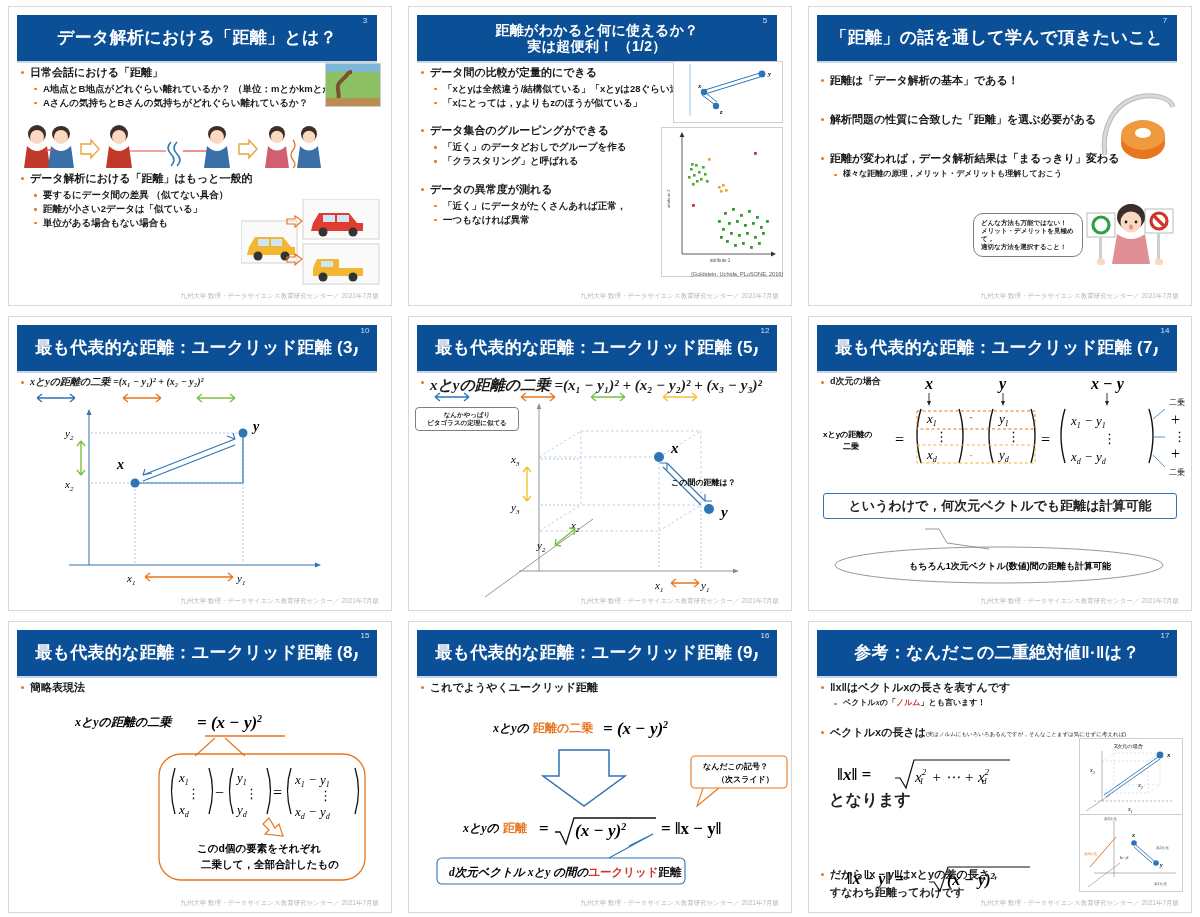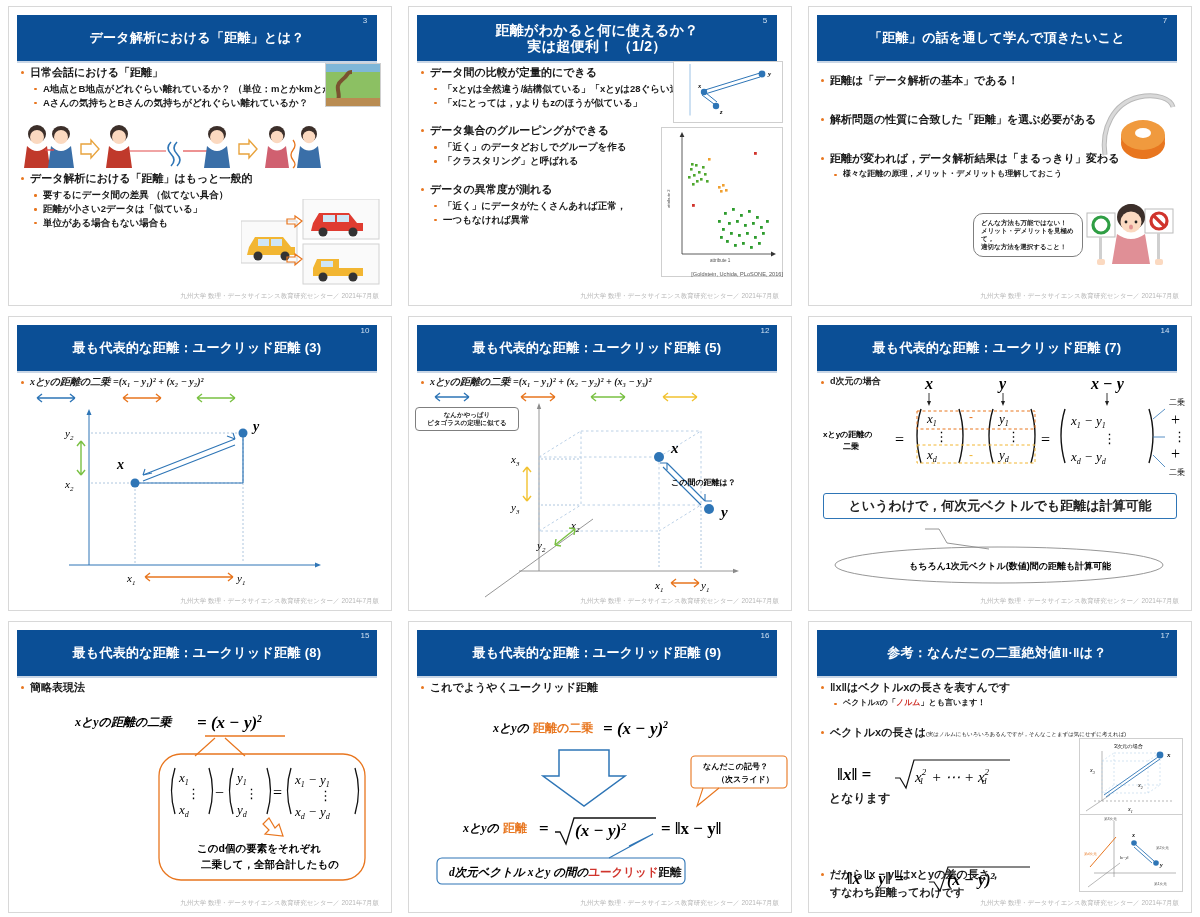--- a/index.html
+++ b/index.html
@@ -30,21 +30,21 @@
     box-shadow:0 0 0 0 rgba(0,0,0,0);
   }
   
   .hdr {
     position:absolute; left:8px; right:14px; top:8px; height:46px;
     background:#0b4f96;
     display:flex; align-items:center; justify-content:center;
     text-align:center;
   }
   .hdr .title {
-    color:#fff; font-size:13px; font-weight:700; line-height:1.15;
+    color:#fff; font-size:17px; font-weight:700; line-height:1.15;
     letter-spacing:.3px;
   }
   .hdr .title.two { font-size:14px; }
   
   .pnum {
     position:absolute; right:0px; top:0px;
     width:24px; height:22px; background:#0b4f96;
     color:#cfe0f2; font-size:8px;
     display:flex; align-items:flex-start; justify-content:center;
     padding-top:1px;
@@ -414,21 +414,21 @@
   </div>
 
   <div class="slide">
     <div class="slide-inner">
       <div class="hdr">
         <div class="title">最も代表的な距離：ユークリッド距離 (5)</div>
         <div class="pnum">12</div>
       </div>
       <div class="hdr-underline"></div>
       <div class="body">
-        <div class="bul" style="font-size:10px;">
+        <div class="bul" style="font-size:15px;">
           <span class="mi">xとyの距離の二乗</span>
           <span class="eq" style="font-style:italic;">=(x₁ − y₁)² + (x₂ − y₂)² + (x₃ − y₃)²</span>
         </div>
         <div class="art" style="left:6px;top:15px;width:360px;height:14px;">
           <svg width="360" height="14" viewBox="0 0 360 14">
             <g stroke-width="1.4" fill="none">
               <path d="M10 7 h34 M10 7 l5 -4 M10 7 l5 4 M44 7 l-5 -4 M44 7 l-5 4" stroke="#2e75b6"></path>
               <path d="M96 7 h34 M96 7 l5 -4 M96 7 l5 4 M130 7 l-5 -4 M130 7 l-5 4" stroke="#e8761f"></path>
               <path d="M166 7 h34 M166 7 l5 -4 M166 7 l5 4 M200 7 l-5 -4 M200 7 l-5 4" stroke="#7ac143"></path>
               <path d="M238 7 h34 M238 7 l5 -4 M238 7 l5 4 M272 7 l-5 -4 M272 7 l-5 4" stroke="#f2c230"></path>
@@ -676,21 +676,21 @@
           <span>ベクトルxの長さは</span><span style="font-size:5.5px;font-weight:400;">(実はノルムにもいろいろあるんですが，そんなことまずは気にせずに考えれば)</span>
         </div>
 
         <div class="art" style="left:16px;top:76px;width:200px;height:34px;">
           <svg width="200" height="34" viewBox="0 0 200 34">
             <text x="2" y="24" font-size="17" font-weight="bold" font-style="italic" font-family="Liberation Serif, serif">‖x‖ =</text>
             <path d="M60 22 l5 0 l6 10 l8 -28 h96" stroke="#111" stroke-width="1.2" fill="none"></path>
             <text x="80" y="26" font-size="15" font-style="italic" font-family="Liberation Serif, serif">x<tspan font-size="9" dy="-7">2</tspan><tspan font-size="9" dy="9" dx="-7">1</tspan><tspan font-size="15" dy="-2" dx="4"> + ⋯ + x</tspan><tspan font-size="9" dy="-7">2</tspan><tspan font-size="9" dy="9" dx="-7">d</tspan></text>
           </svg>
         </div>
-        <div style="position:absolute;left:10px;top:110px;font-size:12px;font-weight:700;">となります</div>
+        <div style="position:absolute;left:10px;top:110px;font-size:16px;font-weight:700;">となります</div>
 
         <div class="bul" style="margin-top:128px;">だから‖x − y‖はxとyの差の長さ，</div>
         <div style="padding-left:11px;font-size:11px;font-weight:700;line-height:1.35;">すなわち距離ってわけです</div>
 
         <div class="art" style="left:26px;bottom:2px;width:200px;height:30px;">
           <svg width="200" height="30" viewBox="0 0 200 30">
             <text x="2" y="22" font-size="16" font-weight="bold" font-style="italic" font-family="Liberation Serif, serif">‖x − y‖ =</text>
             <path d="M84 20 l5 0 l6 9 l8 -24 h82" stroke="#111" stroke-width="1.2" fill="none"></path>
             <text x="102" y="23" font-size="16" font-style="italic" font-weight="bold" font-family="Liberation Serif, serif">(x − y)<tspan font-size="9" dy="-6">2</tspan></text>
           </svg>

